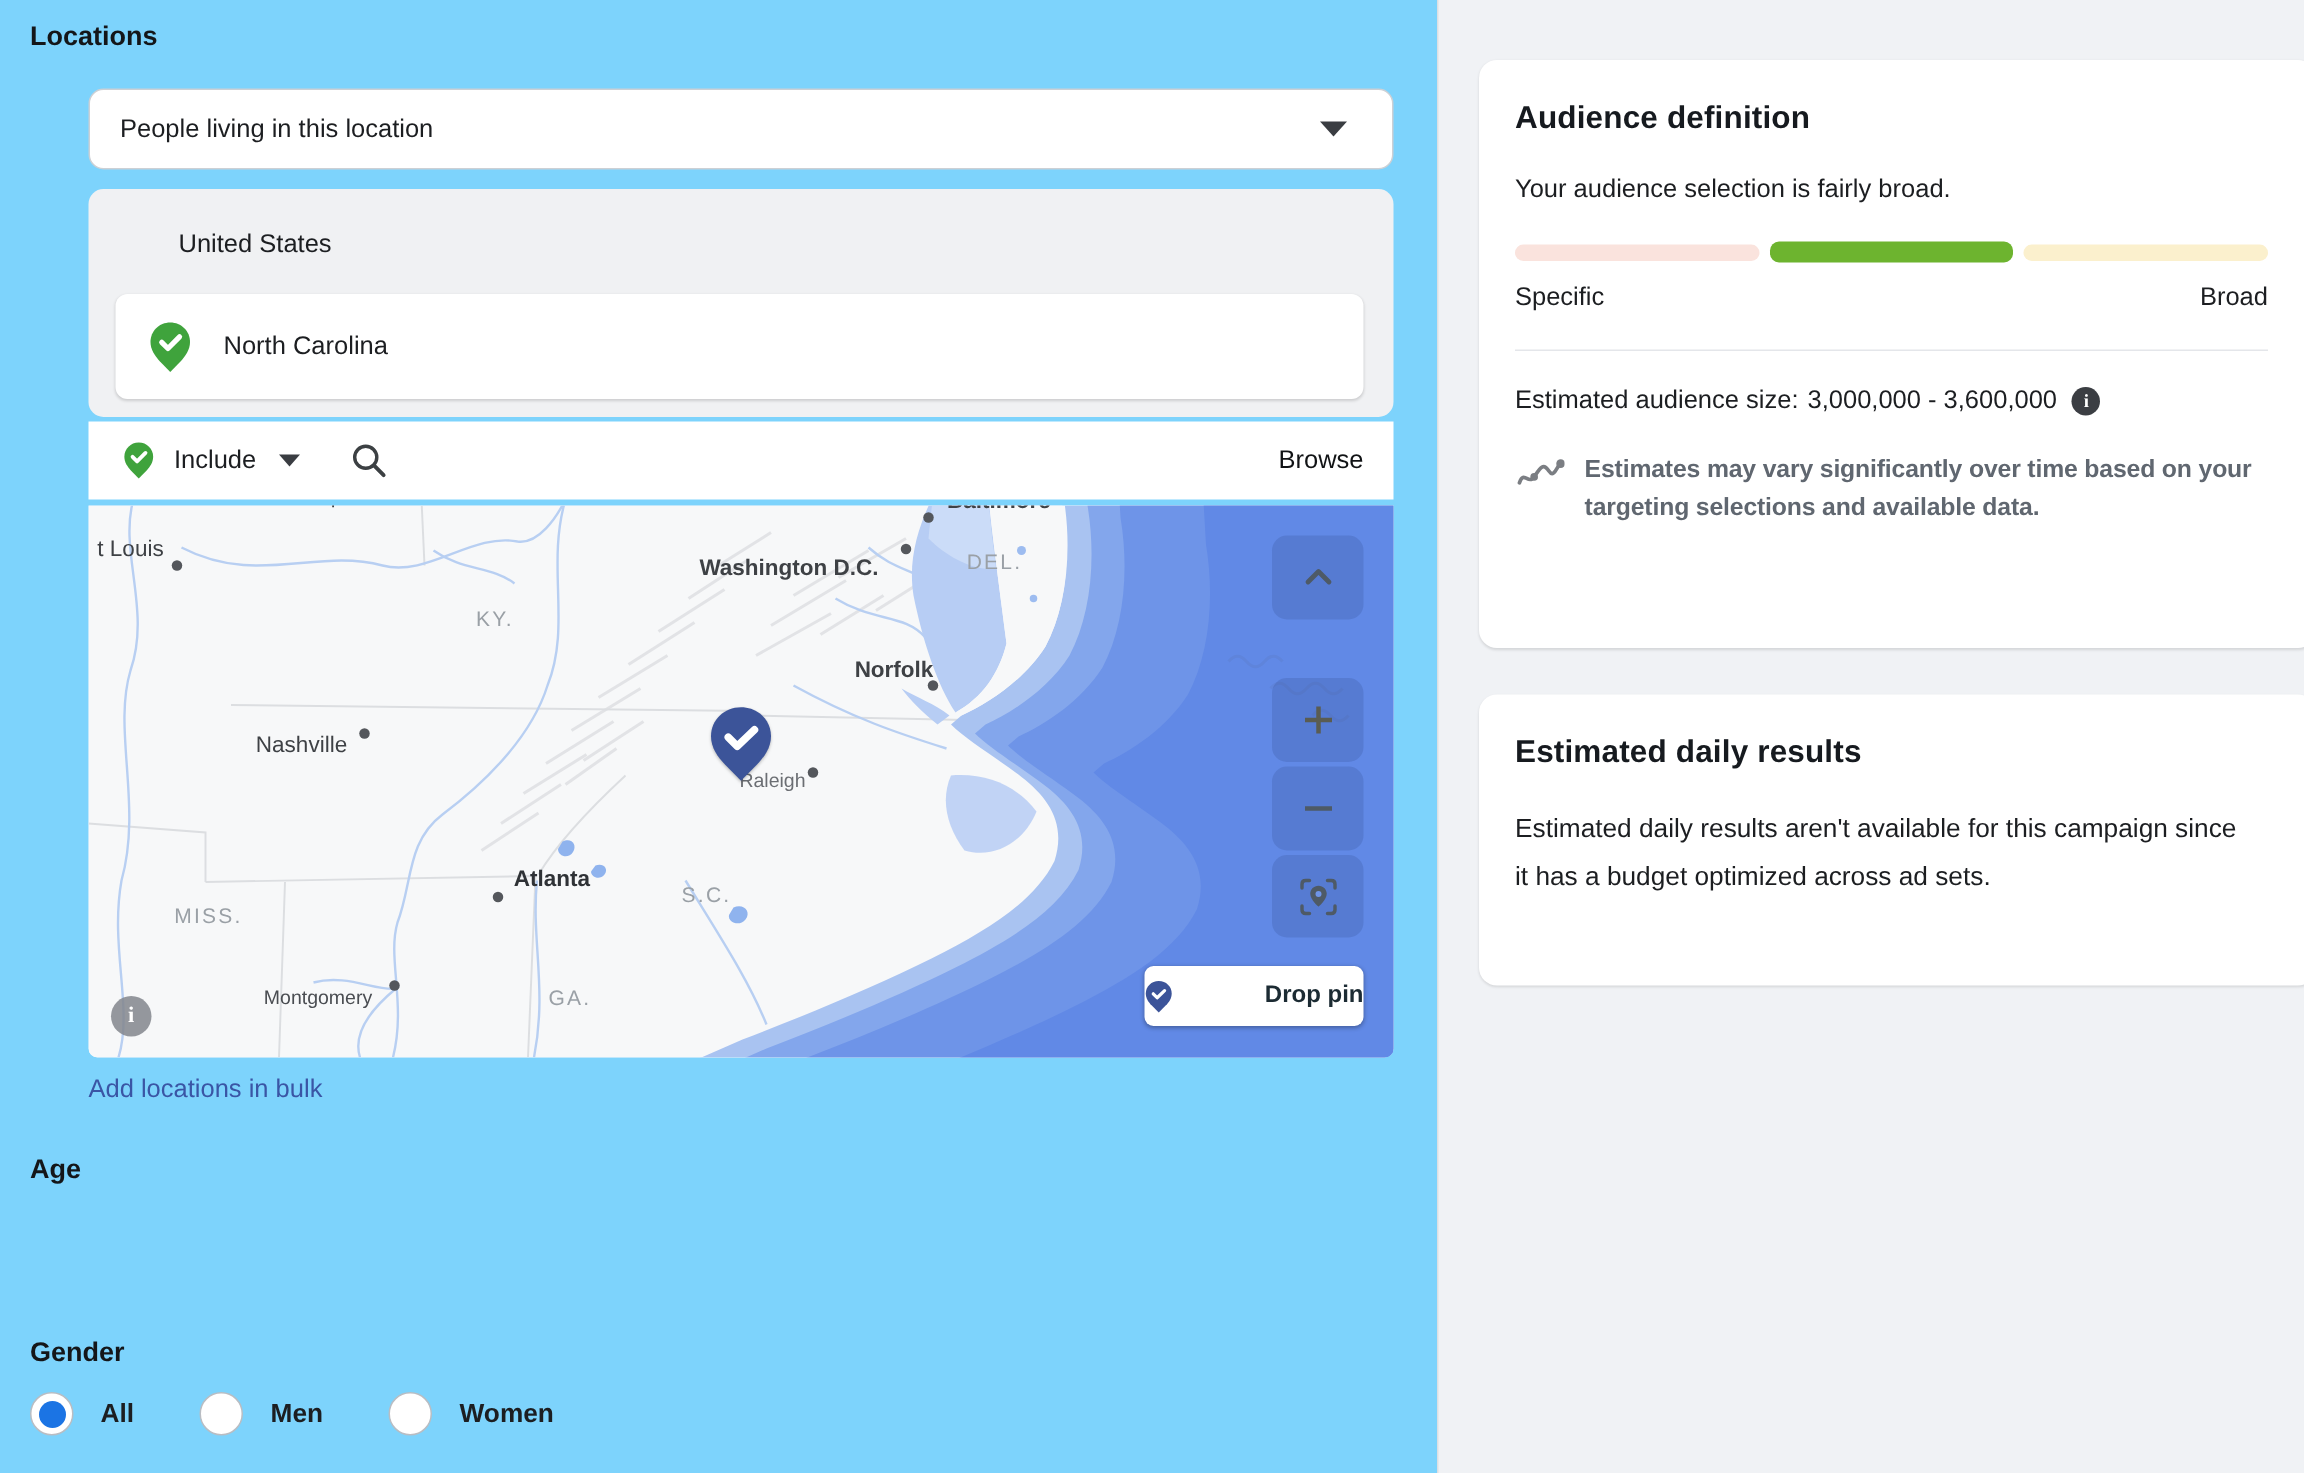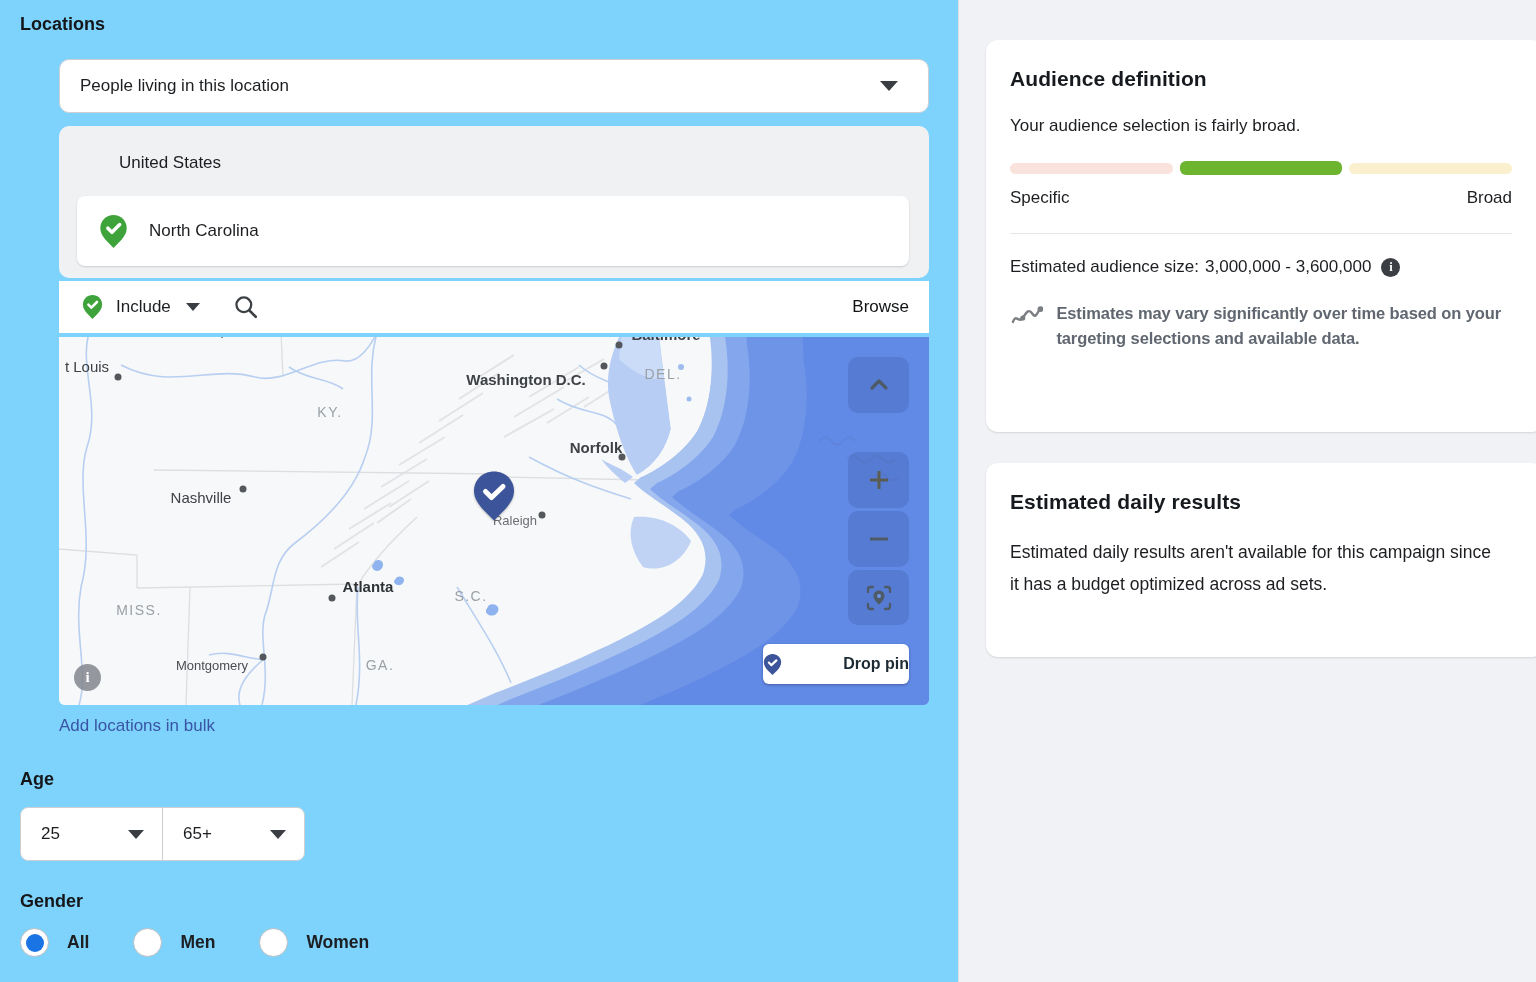--- a/index.html
+++ b/index.html
@@ -306,30 +306,20 @@
       </svg>
       <span>Drop pin</span>
     </button>
 
     <div class="map-info">i</div>
   </div>
 
   <a class="bulk-link">Add locations in bulk</a>
 
   <div class="sec-label" id="age-label">Age</div>
-  <div class="age-control">
-    <div class="age-half">
-      <span>25</span>
-      <span class="caret"></span>
-    </div>
-    <div class="age-half">
-      <span>65+</span>
-      <span class="caret"></span>
-    </div>
-  </div>
 
   <div class="sec-label" id="gender-label">Gender</div>
   <div class="gender-row">
       <div class="gender-option">
         <div class="radio sel"></div>
         <span class="glabel">All</span>
       </div>
       <div class="gender-option">
         <div class="radio"></div>
         <span class="glabel">Men</span>

